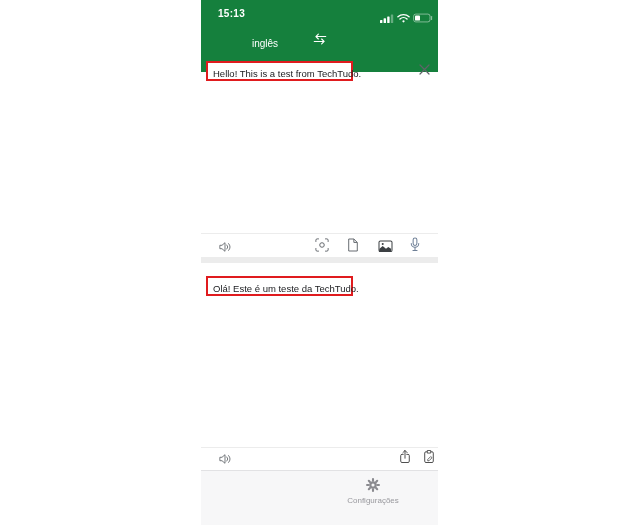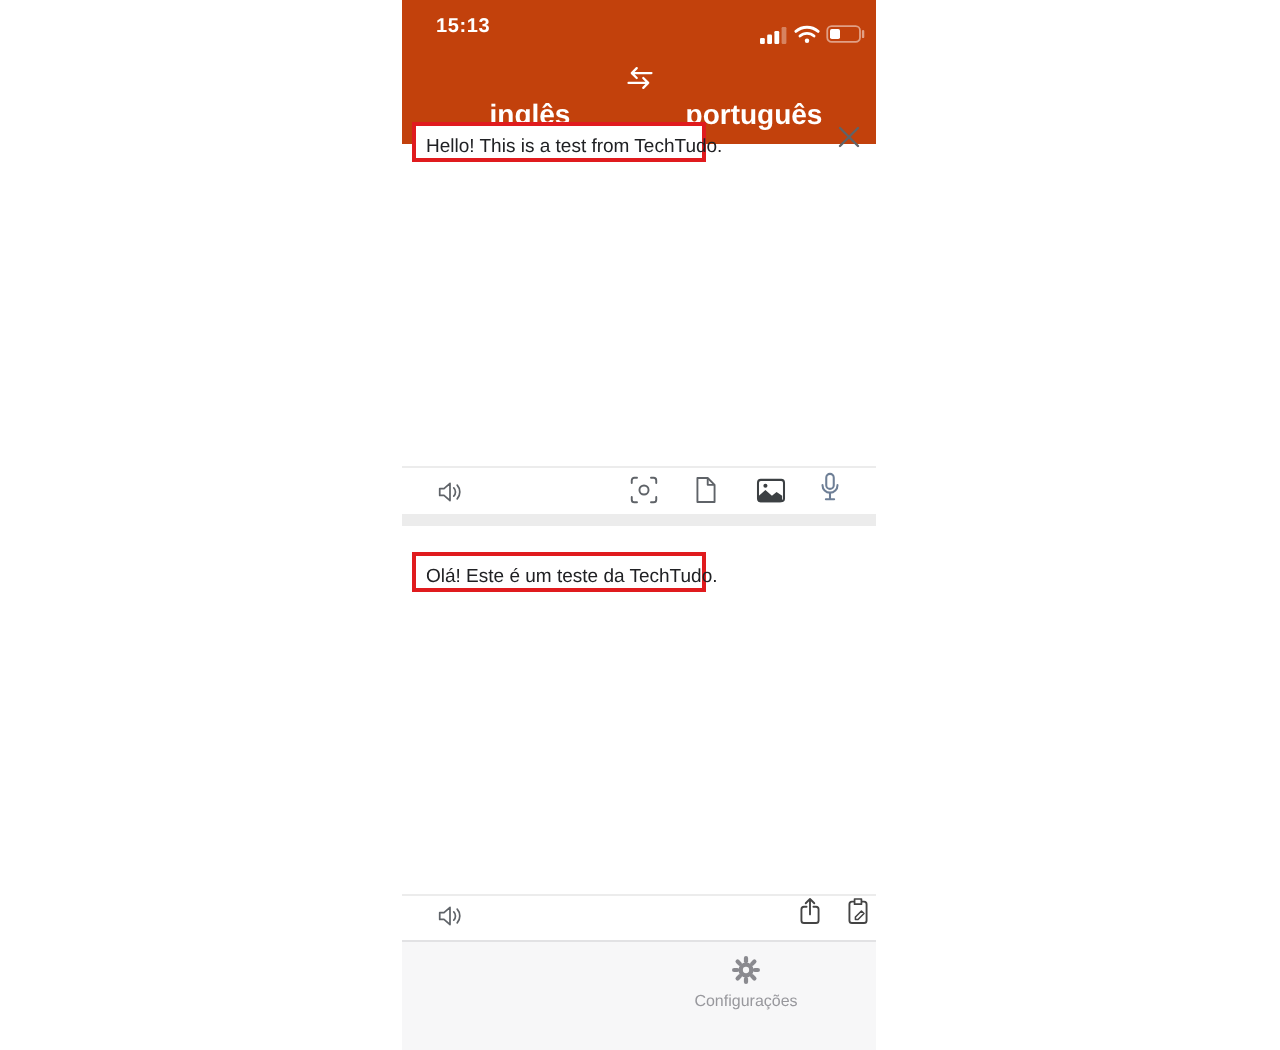--- a/index.html
+++ b/index.html
@@ -3,27 +3,27 @@
 <meta charset="utf-8">
 <style>
   * { margin:0; padding:0; box-sizing:border-box; }
   body {
     width:640px; height:525px; background:#ffffff; overflow:hidden;
     font-family:"Liberation Sans", sans-serif;
   }
   .phone { position:relative; width:237px; height:525px; margin-left:201px; background:#fff; }
 
   
-  .header { position:absolute; top:0; left:0; right:0; height:72px; background:#c2410c; }
+  .header { position:absolute; top:0; left:0; right:0; height:72px; background:#15803d; }
   .status-row { position:absolute; top:0; left:0; right:0; height:26px; }
   .time { position:absolute; left:17px; top:8px; color:#fff; font-size:10px; font-weight:700; letter-spacing:.3px; }
   .status-icons { position:absolute; right:5px; top:9px; display:flex; align-items:center; gap:3px; }
   .lang-row { position:absolute; top:26px; left:0; right:0; height:30px; }
-  .lang { position:absolute; top:16px; height:30px; display:flex; align-items:center; justify-content:center;
-          color:#fff; font-size:14px; font-weight:700; cursor:pointer; }
+  .lang { position:absolute; top:2px; height:30px; display:flex; align-items:center; justify-content:center;
+          color:#fff; font-size:10px; font-weight:400; cursor:pointer; }
   .lang.src { left:24px; width:80px; }
   .lang.tgt { left:136px; width:80px; }
   .swap-btn { position:absolute; left:108px; top:3px; width:22px; height:24px; display:flex; align-items:center; justify-content:center; cursor:pointer; }
 
   
   .hl-box { position:absolute; left:5px; width:147px; height:20px; border:2px solid #e01b1e;
             display:flex; align-items:flex-end; padding-left:5px; background:#fff; }
   .hl-box span { font-size:9.5px; color:#202124; white-space:nowrap; }
   .src-box { top:61px; }
   .tgt-box { top:276px; }
@@ -82,21 +82,20 @@
     <div class="lang-row">
       <span class="lang src">inglês</span>
       <span class="swap-btn">
         <span>
           <svg width="18" height="14" viewBox="0 0 22 16">
             <path d="M18 5H6M9 2L6 5l3 3" stroke="#fff" stroke-width="1.4" fill="none" stroke-linecap="round" stroke-linejoin="round"></path>
             <path d="M4 11h12m-3-3 3 3-3 3" stroke="#fff" stroke-width="1.4" fill="none" stroke-linecap="round" stroke-linejoin="round"></path>
           </svg>
         </span>
       </span>
-      <span class="lang tgt">português</span>
     </div>
   </div>
 
   <div class="hl-box src-box">
     <span>Hello! This is a test from TechTudo.</span>
   </div>
   <span class="close-btn">
     <span>
       <svg width="11" height="11" viewBox="0 0 11 11">
         <path d="M1 1l9 9M10 1l-9 9" stroke="#5f6368" stroke-width="1.2" stroke-linecap="round"></path>

